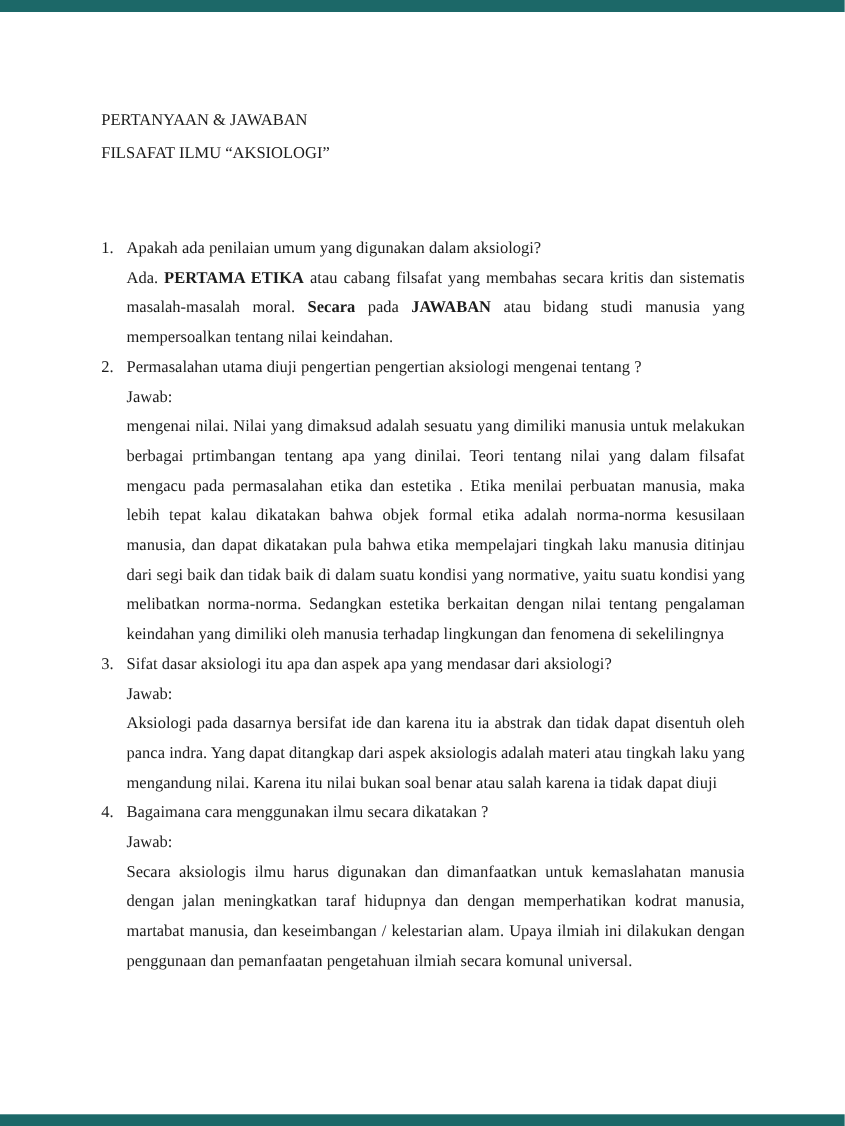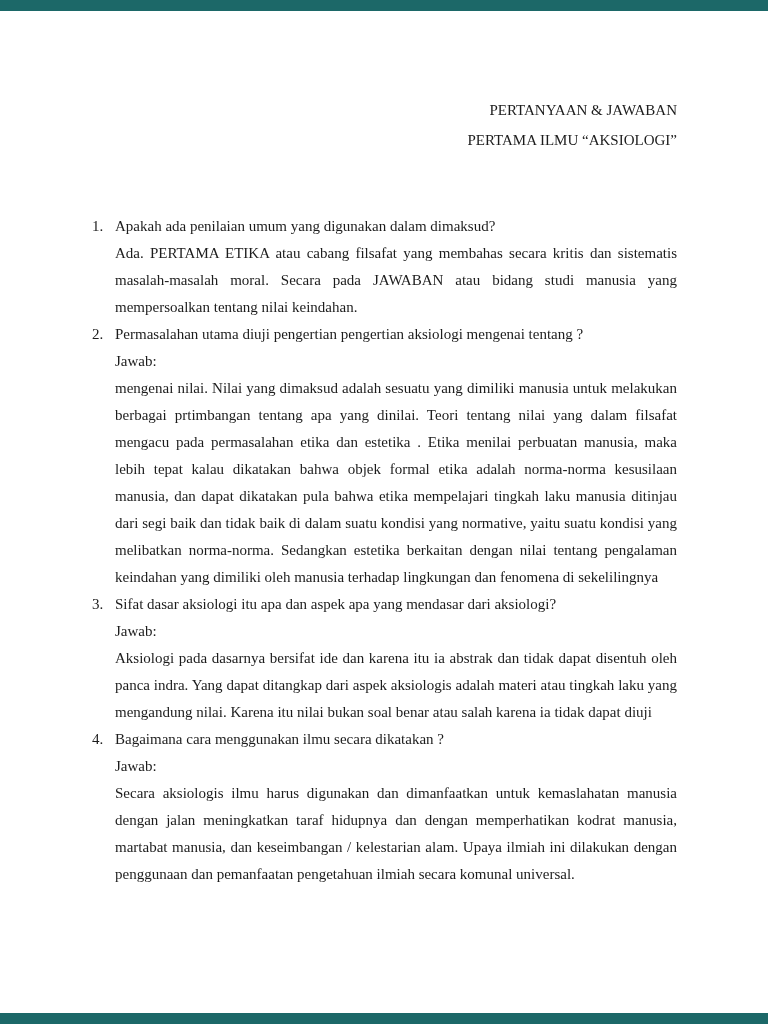--- a/index.html
+++ b/index.html
@@ -29,58 +29,58 @@
     width: 768px;
     background: #ffffff;
   }
   .content {
     padding: 0 91px 0 92px;
     font-size: 15px;
     line-height: 27px;
   }
   .titles {
     margin-top: 84px;
-    text-align: right;
+    text-align: left;
     line-height: 30px;
   }
   .titles div { white-space: nowrap; }
   .qa { margin-top: 58px; }
   .qline { display: flex; }
   .num {
     width: 23px;
     flex: 0 0 23px;
   }
   .qtext { flex: 1; }
   .ablock { margin-left: 23px; }
   .jawab { }
   p.answer {
     margin: 0;
     text-align: justify;
   }
-  .b { font-weight: normal; }
+  .b { font-weight: bold; }
 </style>
 </head>
 <body>
 
 <div class="band top"></div>
 
 <div class="page">
   <div class="content">
 
     <div class="titles">
       <div>PERTANYAAN &amp; JAWABAN</div>
-      <div>PERTAMA ILMU “AKSIOLOGI”</div>
+      <div>FILSAFAT ILMU “AKSIOLOGI”</div>
     </div>
 
     <div class="qa">
 
       <div class="item">
         <div class="qline">
           <span class="num">1.</span>
-          <span class="qtext">Apakah ada penilaian umum yang digunakan dalam dimaksud?</span>
+          <span class="qtext">Apakah ada penilaian umum yang digunakan dalam aksiologi?</span>
         </div>
         <div class="ablock">
           <p class="answer"><span>Ada. </span><span class="b">PERTAMA ETIKA</span><span> atau cabang filsafat yang membahas secara kritis dan sistematis masalah-masalah moral. </span><span class="b">Secara</span><span> pada </span><span class="b">JAWABAN</span><span> atau bidang studi manusia yang mempersoalkan tentang nilai keindahan.</span></p>
         </div>
       </div>
 
       <div class="item">
         <div class="qline">
           <span class="num">2.</span>
           <span class="qtext">Permasalahan utama diuji pengertian pengertian aksiologi mengenai tentang ?</span>

